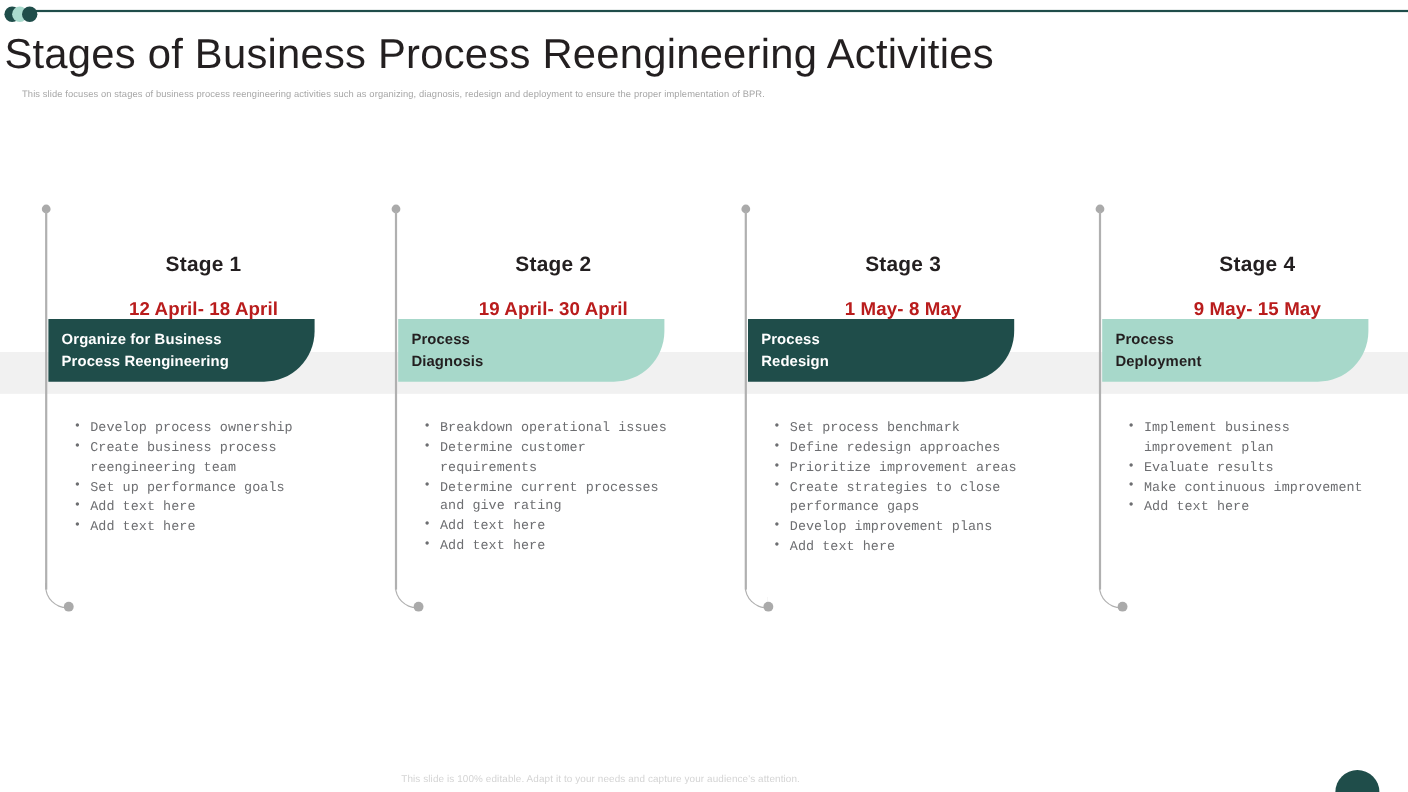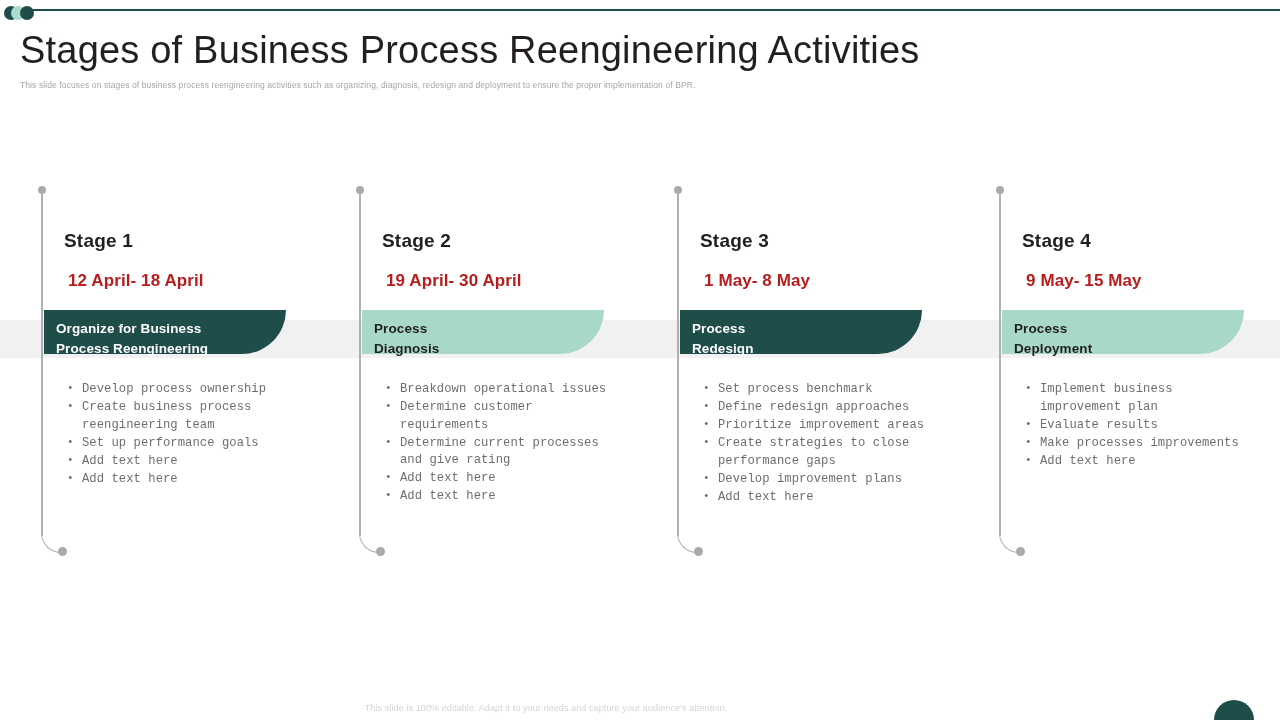--- a/index.html
+++ b/index.html
@@ -37,21 +37,21 @@
     left: 30px;
     top: 9px;
     width: 1250px;
     height: 1.5px;
     background: #1f4d4a;
   }
 
   
   .page-title {
     position: absolute;
-    left: 20px;
+    left: 4px;
     top: 29px;
     font-size: 38px;
     font-weight: 400;
     color: #231f20;
     letter-spacing: 0.2px;
     white-space: nowrap;
   }
   .page-subtitle {
     position: absolute;
     left: 20px;
@@ -132,46 +132,47 @@
     top: 361px;
     width: 9px;
     height: 9px;
     border-radius: 50%;
     background: #aaaaaa;
   }
 
   
   .stage-head {
     position: absolute;
-    left: 26px;
+    left: 2px;
     top: 44px;
     width: 290px;
+    text-align: center;
   }
   .stage-name {
     font-size: 19px;
     font-weight: bold;
     color: #231f20;
     letter-spacing: 0.2px;
     margin: 0 0 19px 0;
   }
   .stage-date {
     font-size: 17px;
     font-weight: bold;
     color: #b91c1c;
     letter-spacing: 0.1px;
     margin: 4px;
   }
 
   
   .stage-banner {
     position: absolute;
     left: 6px;
-    top: 124px;
+    top: 104px;
     width: 242px;
-    height: 44px;
+    height: 57px;
     border-bottom-right-radius: 46px;
     box-sizing: border-box;
     padding: 9px 0 0 12px;
   }
   .stage-banner.dark { background: #1f4d4a; }
   .stage-banner.light { background: #a7d8ca; }
   .banner-text {
     font-size: 13.5px;
     font-weight: bold;
     line-height: 1.45;
@@ -333,21 +334,21 @@
       <div class="stage-name">Stage 4</div>
       <div class="stage-date">9 May- 15 May</div>
     </div>
     <div class="stage-banner light">
       <div class="banner-text">Process
 Deployment</div>
     </div>
     <ul class="stage-list">
         <li>Implement business improvement plan</li>
         <li>Evaluate results</li>
-        <li>Make  processes improvements</li>
+        <li>Make  continuous improvement</li>
         <li>Add text here</li>
       </ul>
   </div>
 
 </div>
 
 <div class="footer-note">This slide is 100% editable.  Adapt it to your needs and capture your audience's attention.</div>
 <div class="corner-arc"></div>
 
 </body></html>

